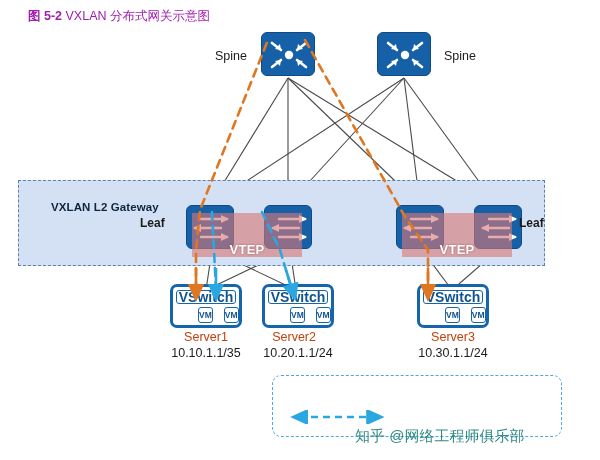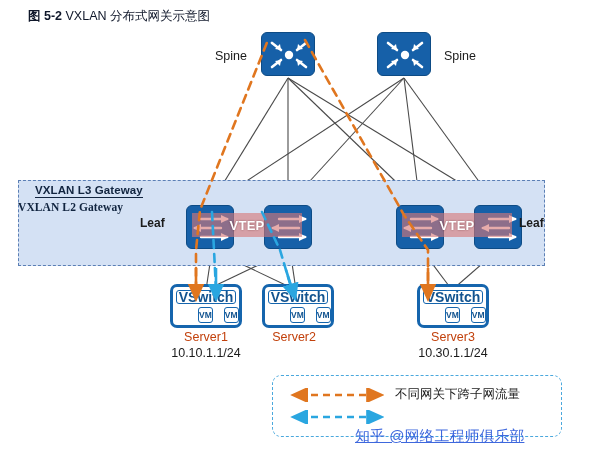--- a/index.html
+++ b/index.html
@@ -11,37 +11,37 @@
     position:relative;
   }
   #stage{position:relative;width:600px;height:460px;}
   svg.layer{position:absolute;left:0;top:0;width:600px;height:460px;}
   #wires{z-index:1;}
   #flows{z-index:6;}
 
   
   .title{
     position:absolute;left:28px;top:8px;
-    font-size:12.5px;color:#0f172a;white-space:nowrap;
+    font-size:12.5px;color:#a21caf;white-space:nowrap;
   }
   .title b{font-weight:bold;}
 
   
   .vxlan-band{
     position:absolute;left:18px;top:180px;width:527px;height:86px;
     background:#d4e1f4;
     border:1.3px dashed #5b7fb5;
     box-sizing:border-box;z-index:2;
   }
   .band-label{
     position:absolute;z-index:5;font-weight:bold;font-size:11.5px;color:#11243f;
     white-space:nowrap;letter-spacing:.1px;
   }
   .l3{left:35px;top:184px;border-bottom:1.4px solid #11243f;padding-bottom:1px;}
-  .l2{left:18px;top:201px;font-family:Liberation Serif, serif;}
+  .l2{left:51px;top:201px;}
 
   
   .plain{
     position:absolute;z-index:5;font-size:12.5px;color:#1b1b1b;white-space:nowrap;
   }
   .spine-l{left:215px;top:49px;}
   .spine-r{left:444px;top:49px;}
   .leaf-l{left:140px;top:216px;font-weight:bold;font-size:12px;}
   .leaf-r{left:519px;top:216px;font-weight:bold;font-size:12px;}
 
@@ -52,23 +52,23 @@
     background:#1660a8;border:1px solid #0d4b85;
     box-sizing:border-box;
   }
   .spine-ico{
     width:54px;height:44px;border-radius:6px;
     background:#1660a8;border:1px solid #0d4b85;box-sizing:border-box;
   }
 
   
   .vtep-band{
-    position:absolute;z-index:5;height:24px;
+    position:absolute;z-index:5;height:44px;
     background:rgba(214,120,120,.62);
-    display:flex;align-items:center;justify-content:center;
+    display:flex;align-items:flex-end;justify-content:center;
   }
   .vtep-band span{
     color:#ffffff;font-weight:bold;font-size:13px;
     text-shadow:0 0 2px rgba(80,20,20,.55);letter-spacing:.3px;
   }
 
   
   .server{
     position:absolute;z-index:4;width:72px;height:44px;
     background:#ffffff;border:3.5px solid #1565ad;border-radius:7px;
@@ -104,35 +104,34 @@
   .leg-row{position:absolute;display:flex;align-items:center;}
   .leg-row .lg-txt{
     font-size:12.5px;color:#1b1b1b;white-space:nowrap;margin-left:10px;
   }
   .r1{left:16px;top:10px;}
   .r2{left:16px;top:34px;}
 
   
   .wm{
     position:absolute;left:355px;top:427px;z-index:7;
-    font-size:15px;color:#1d4ed8;opacity:.85;white-space:nowrap;text-decoration:underline;
+    font-size:15px;color:#0f766e;opacity:.85;white-space:nowrap;
   }
 </style>
 </head>
 <body>
 
 <div id="stage">
 
   <div class="title">
     <b>图 5-2</b>
     <span>VXLAN 分布式网关示意图</span>
   </div>
 
   <div class="vxlan-band"></div>
-  <div class="band-label l3">VXLAN L3 Gateway</div>
   <div class="band-label l2">VXLAN L2 Gateway</div>
 
   <svg class="layer" id="wires" viewBox="0 0 600 460">
     <g stroke="#4a4a4a" stroke-width="1.1" fill="none">
 
       <line x1="288" y1="78" x2="210" y2="205"></line>
       <line x1="288" y1="78" x2="288" y2="205"></line>
       <line x1="288" y1="78" x2="420" y2="205"></line>
       <line x1="288" y1="78" x2="496" y2="205"></line>
 
@@ -267,30 +266,31 @@
   <div class="plain leaf-r">Leaf</div>
 
   <div class="server" style="left:170px;top:284px;">
     <div class="vsw">VSwitch</div>
     <div class="vmrow">
       <div class="vm">VM</div>
       <div class="vm">VM</div>
     </div>
   </div>
   <div class="srv-name" style="left:170px;top:330px;width:72px;">Server1</div>
-  <div class="srv-ip" style="left:152px;top:346px;width:108px;">10.10.1.1/24</div>
+  <div class="srv-ip" style="left:152px;top:346px;width:108px;">10.10.1.1/35</div>
 
   <div class="server" style="left:262px;top:284px;">
     <div class="vsw">VSwitch</div>
     <div class="vmrow">
       <div class="vm">VM</div>
       <div class="vm">VM</div>
     </div>
   </div>
   <div class="srv-name" style="left:244px;top:330px;width:72px;text-align:right;">Server2</div>
+  <div class="srv-ip" style="left:244px;top:346px;width:108px;">10.20.1.1/24</div>
 
   <div class="server" style="left:417px;top:284px;">
     <div class="vsw">VSwitch</div>
     <div class="vmrow">
       <div class="vm">VM</div>
       <div class="vm">VM</div>
     </div>
   </div>
   <div class="srv-name" style="left:417px;top:330px;width:72px;">Server3</div>
   <div class="srv-ip" style="left:399px;top:346px;width:108px;">10.30.1.1/24</div>
@@ -318,34 +318,20 @@
       <path d="M 216 290 L 214 250 L 212 212"></path>
       <path d="M 262 212 L 280 250 L 292 290"></path>
     </g>
     <g>
       <path d="M 216 268 L 216 292" stroke="#2aa6e0" stroke-width="2.6" fill="none" marker-end="url(#ar-bl)"></path>
       <path d="M 286 270 L 293 292" stroke="#2aa6e0" stroke-width="2.6" fill="none" marker-end="url(#ar-bl)"></path>
     </g>
   </svg>
 
   <div class="legend">
-    <div class="leg-row r1">
-      <svg width="96" height="14" viewBox="0 0 96 14">
-        <defs>
-          <marker id="lo-s" markerWidth="7" markerHeight="7" refX="3.4" refY="3.2" orient="auto">
-            <polygon points="7,0 0,3.2 7,6.4" fill="#e0761f"></polygon>
-          </marker>
-          <marker id="lo-e" markerWidth="7" markerHeight="7" refX="3.4" refY="3.2" orient="auto">
-            <polygon points="0,0 7,3.2 0,6.4" fill="#e0761f"></polygon>
-          </marker>
-        </defs>
-        <line x1="10" y1="7" x2="86" y2="7" stroke="#e0761f" stroke-width="2.6" stroke-dasharray="7,5" marker-start="url(#lo-s)" marker-end="url(#lo-e)"></line>
-      </svg>
-      <span class="lg-txt">不同网关下跨子网流量</span>
-    </div>
     <div class="leg-row r2">
       <svg width="96" height="14" viewBox="0 0 96 14">
         <defs>
           <marker id="lb-s" markerWidth="7" markerHeight="7" refX="3.4" refY="3.2" orient="auto">
             <polygon points="7,0 0,3.2 7,6.4" fill="#2aa6e0"></polygon>
           </marker>
           <marker id="lb-e" markerWidth="7" markerHeight="7" refX="3.4" refY="3.2" orient="auto">
             <polygon points="0,0 7,3.2 0,6.4" fill="#2aa6e0"></polygon>
           </marker>
         </defs>

